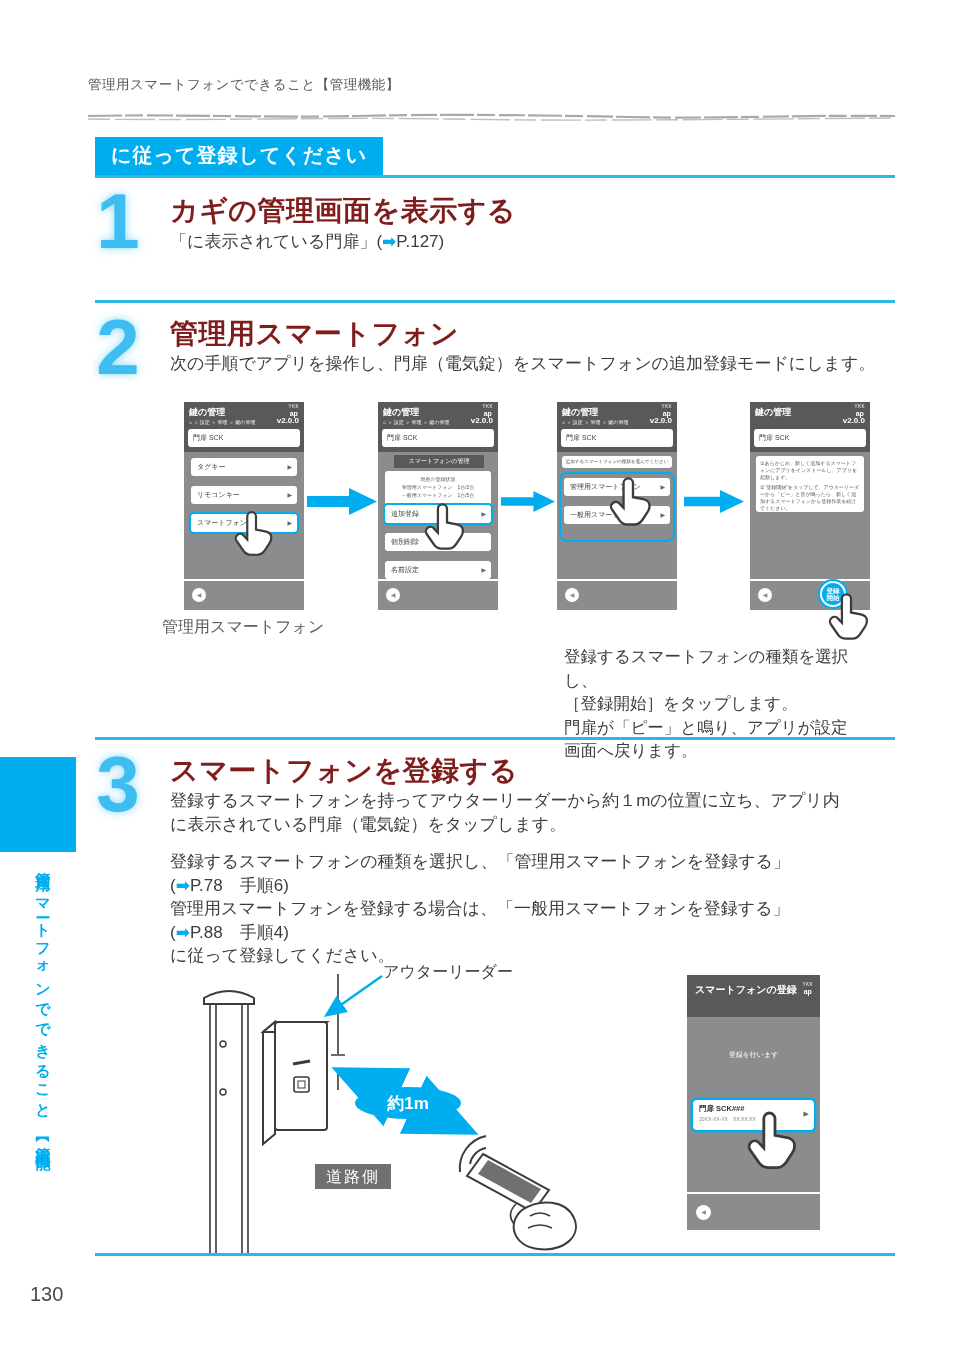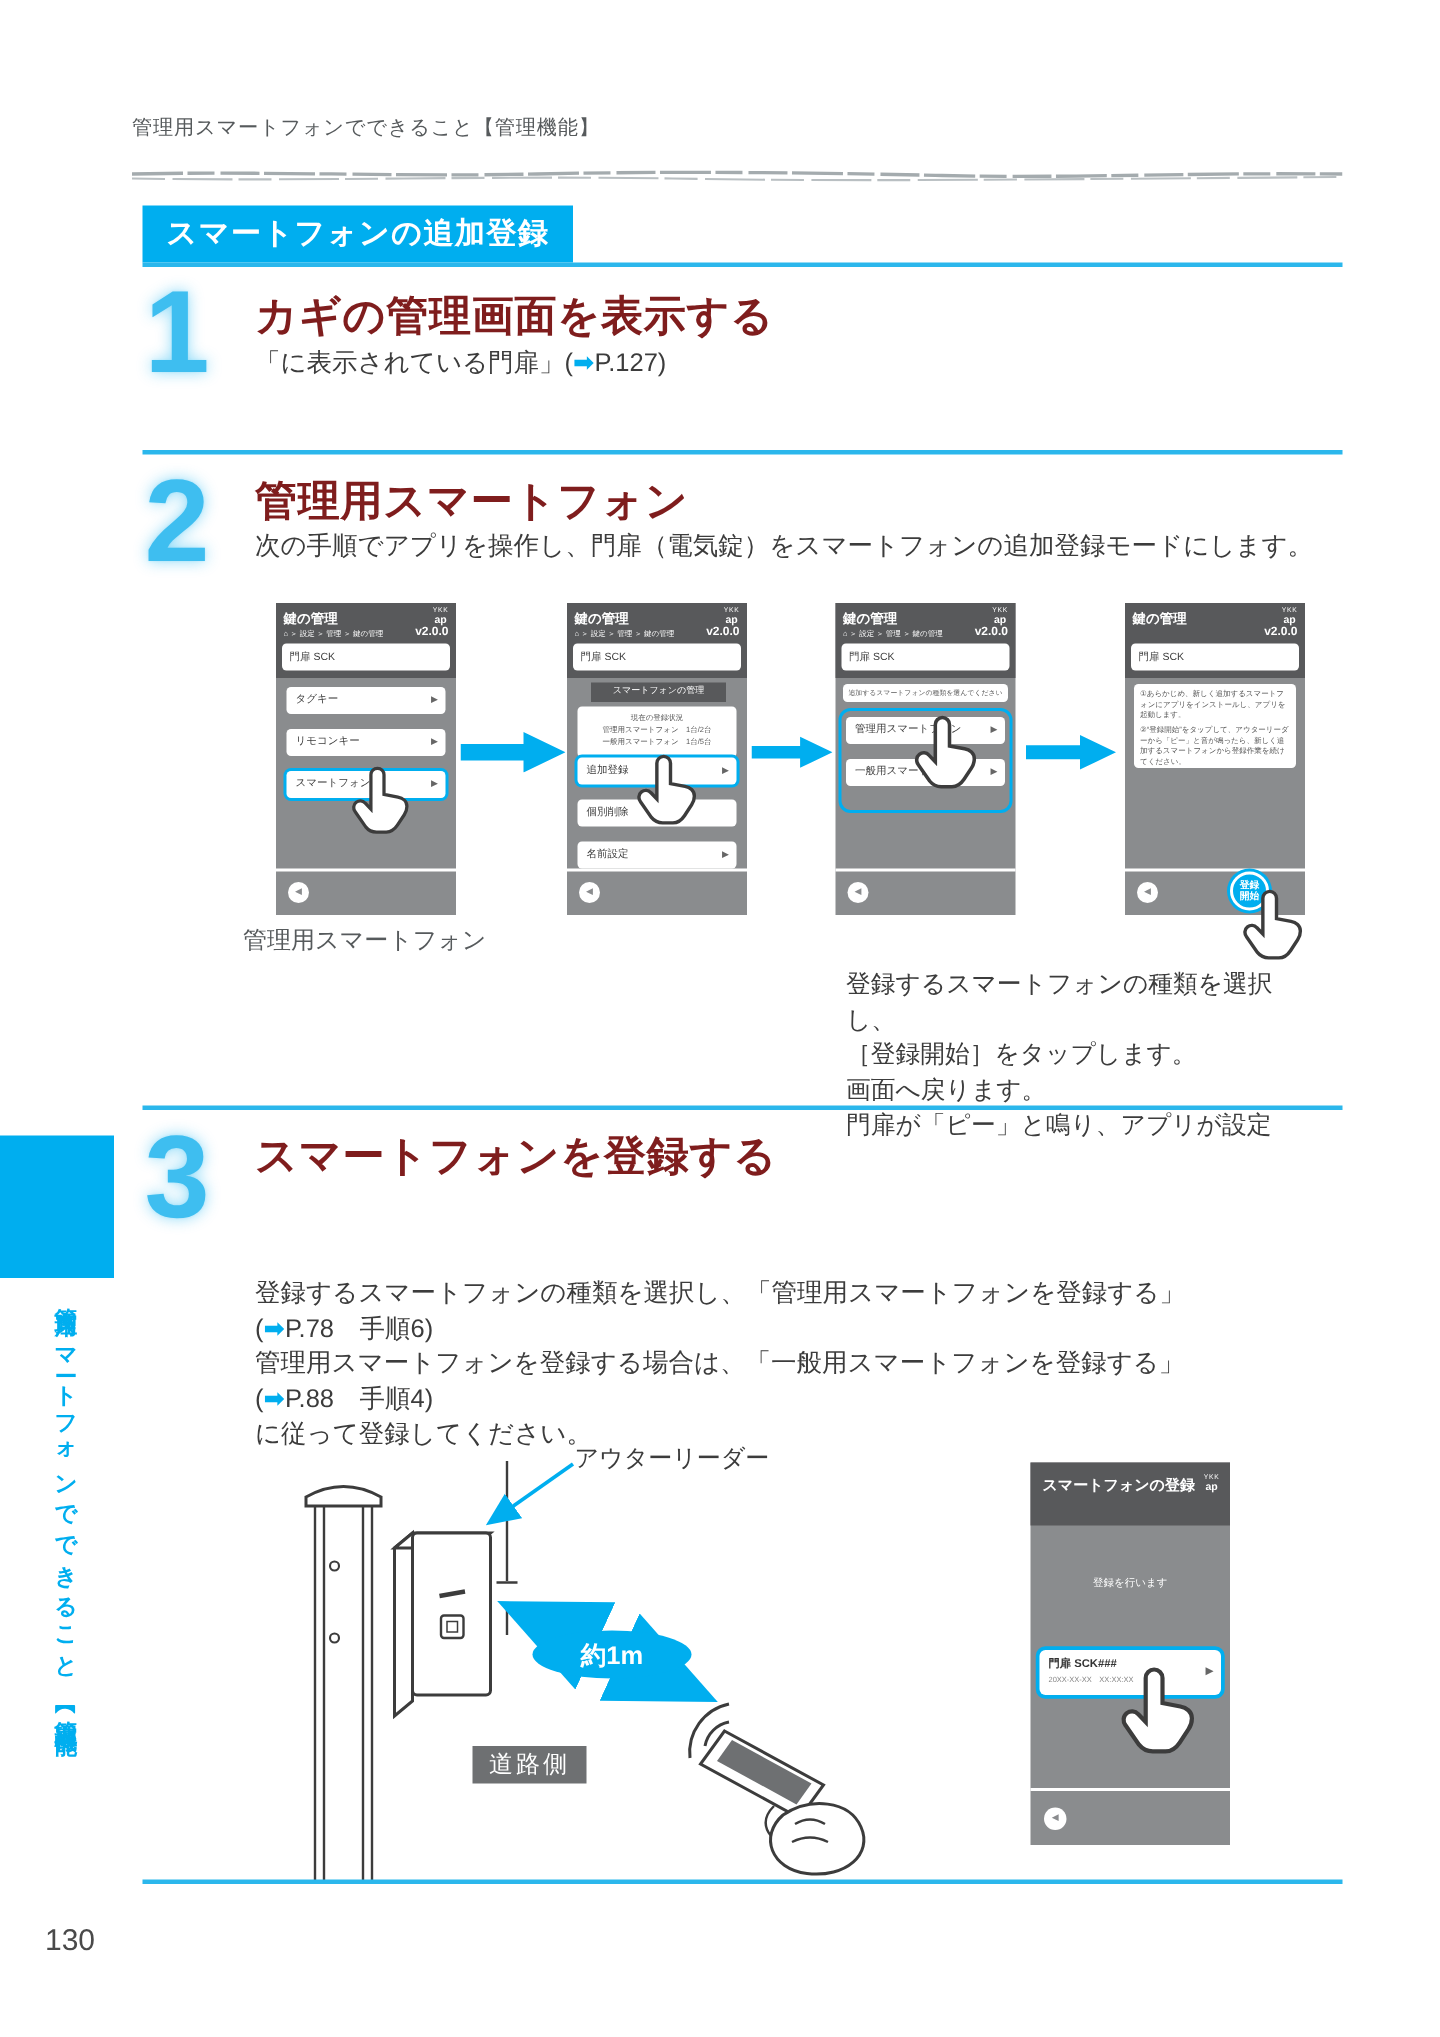--- a/index.html
+++ b/index.html
@@ -76,21 +76,21 @@
 
 <div class="page">
 
   <div class="abs doc-header">管理用スマートフォンでできること【管理機能】</div>
 
   <svg class="abs scribble" viewBox="0 0 807 10" preserveAspectRatio="none">
     <path d="M0 4 C 90 2, 180 6, 270 4 S 450 3, 540 5 S 700 3, 807 4" stroke="#a4abae" stroke-width="2.2" fill="none" stroke-dasharray="34 3 18 4 26 3"></path>
     <path d="M0 7 C 120 9, 240 5, 360 7 S 560 8, 807 6" stroke="#b9bfc2" stroke-width="1.4" fill="none" stroke-dasharray="22 5 40 4"></path>
   </svg>
 
-  <div class="abs section-box">スマートフォンの追加登録</div>
+  <div class="abs section-box">に従って登録してください</div>
   <div class="abs rule" style="top:175px;"></div>
 
   <div class="abs step-num" style="top:182px;">1</div>
   <div class="abs step-title" style="left:170px;top:192px;">カギの管理画面を表示する</div>
   <div class="abs body-text" style="left:170px;top:230px;">
     <span>「に表示されている門扉」(</span><span class="ref-arrow">➡</span><span>P.127)</span>
   </div>
 
   <div class="abs rule" style="top:300px;"></div>
 
@@ -210,28 +210,32 @@
       <svg class="hand" style="left:78px;top:140px;width:46px;height:50px;z-index:3;" viewBox="0 0 40 44">
         <path d="M16 2 c2.2 0 4 1.8 4 4 v12 l8.5 1.6 c3 .5 5.5 2.6 5.5 5.6 0 1.8-.5 3.6-1.6 5.2 l-4.2 6.4 c-1.6 2.4-3.6 4.2-6.8 4.2 h-6 c-2.6 0-5-1.2-6.6-3.2 L2.4 28.6 c-1.4-1.8-1.2-4.4.6-5.8 1.6-1.3 4-1.2 5.4.4 l3.6 3.8 V6 c0-2.2 1.8-4 4-4 z" fill="#fff" stroke="#3c3c3c" stroke-width="2"></path>
       </svg>
     </div>
   </div>
 
   <div class="abs caption" style="left:162px;top:617px;">管理用スマートフォン</div>
   <div class="abs body-text" style="left:564px;top:645px;width:310px;font-size:16.5px;">
     <div>登録するスマートフォンの種類を選択し、</div>
     <div>［登録開始］をタップします。</div>
+    <div>門扉が「ピー」と鳴り、アプリが設定</div>
     <div>画面へ戻ります。</div>
-    <div>門扉が「ピー」と鳴り、アプリが設定</div>
   </div>
 
   <div class="abs rule" style="top:737px;"></div>
 
   <div class="abs step-num" style="top:745px;">3</div>
   <div class="abs step-title" style="left:170px;top:752px;">スマートフォンを登録する</div>
+  <div class="abs body-text" style="left:170px;top:789px;width:740px;">
+    <div>登録するスマートフォンを持ってアウターリーダーから約１mの位置に立ち、アプリ内</div>
+    <div>に表示されている門扉（電気錠）をタップします。</div>
+  </div>
   <div class="abs body-text" style="left:170px;top:850px;width:740px;">
     <div>登録するスマートフォンの種類を選択し、「管理用スマートフォンを登録する」</div>
     <div><span>(</span><span class="ref-arrow">➡</span><span>P.78　手順6)</span></div>
     <div>管理用スマートフォンを登録する場合は、「一般用スマートフォンを登録する」</div>
     <div><span>(</span><span class="ref-arrow">➡</span><span>P.88　手順4)</span></div>
     <div>に従って登録してください。</div>
   </div>
 
   <svg class="abs" style="left:150px;top:958px;width:545px;height:300px;" viewBox="0 0 545 300">
     <defs>

